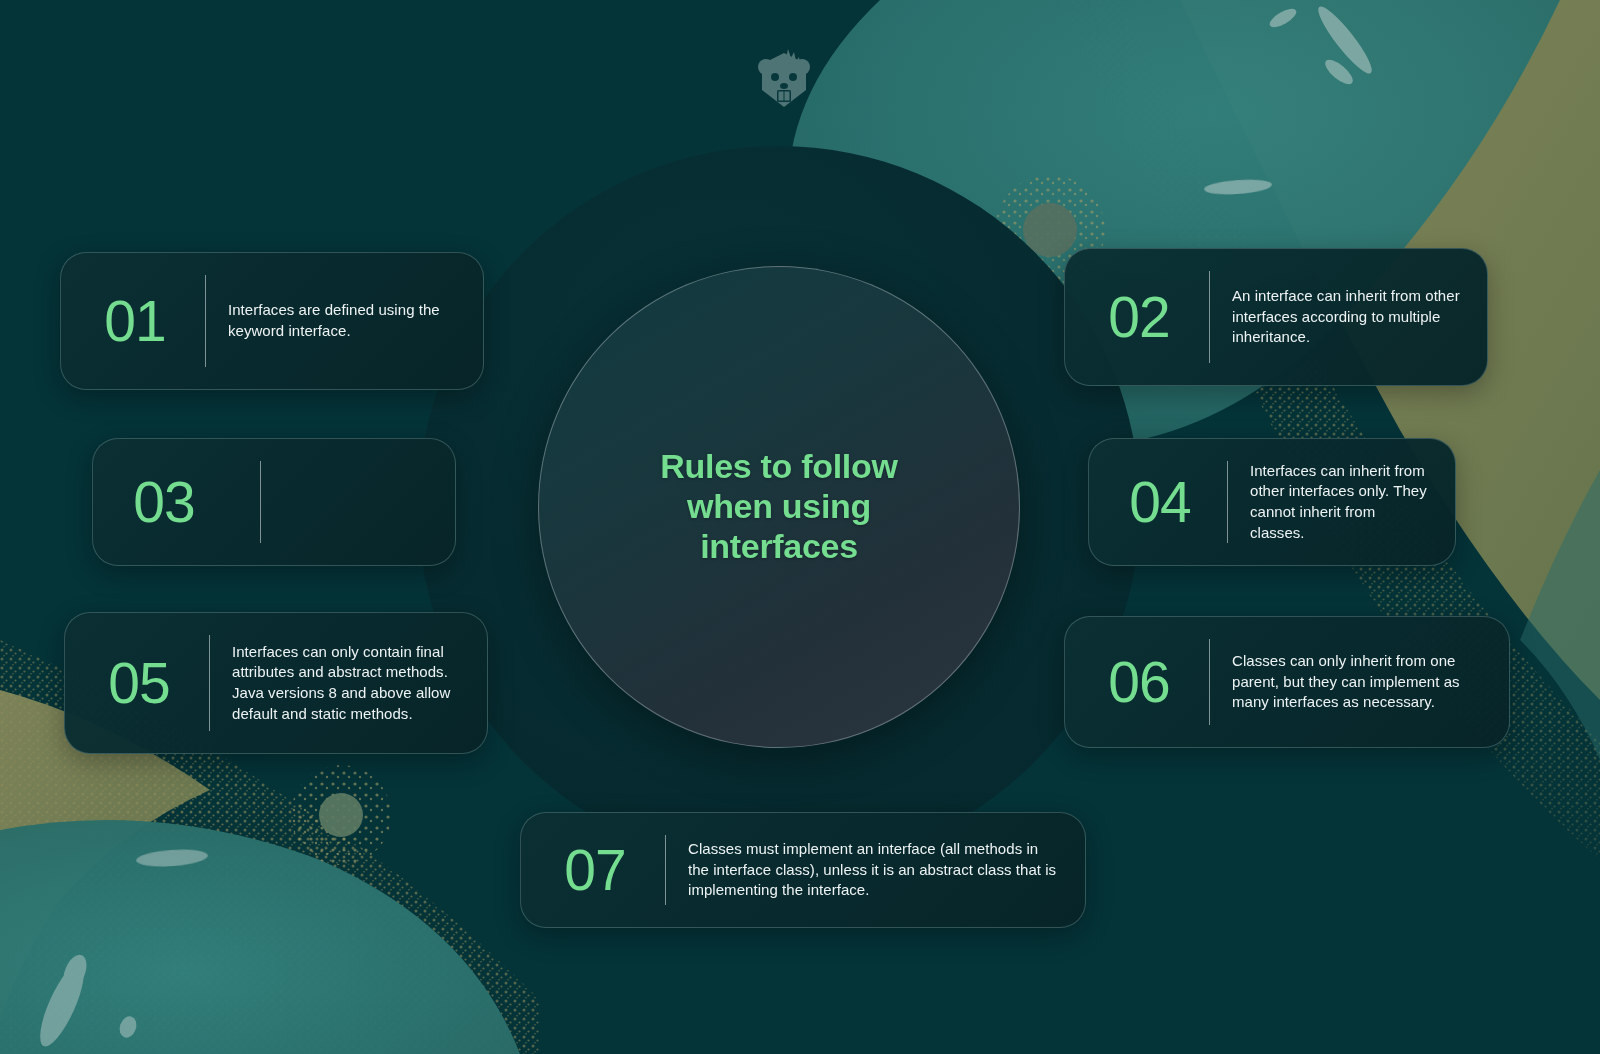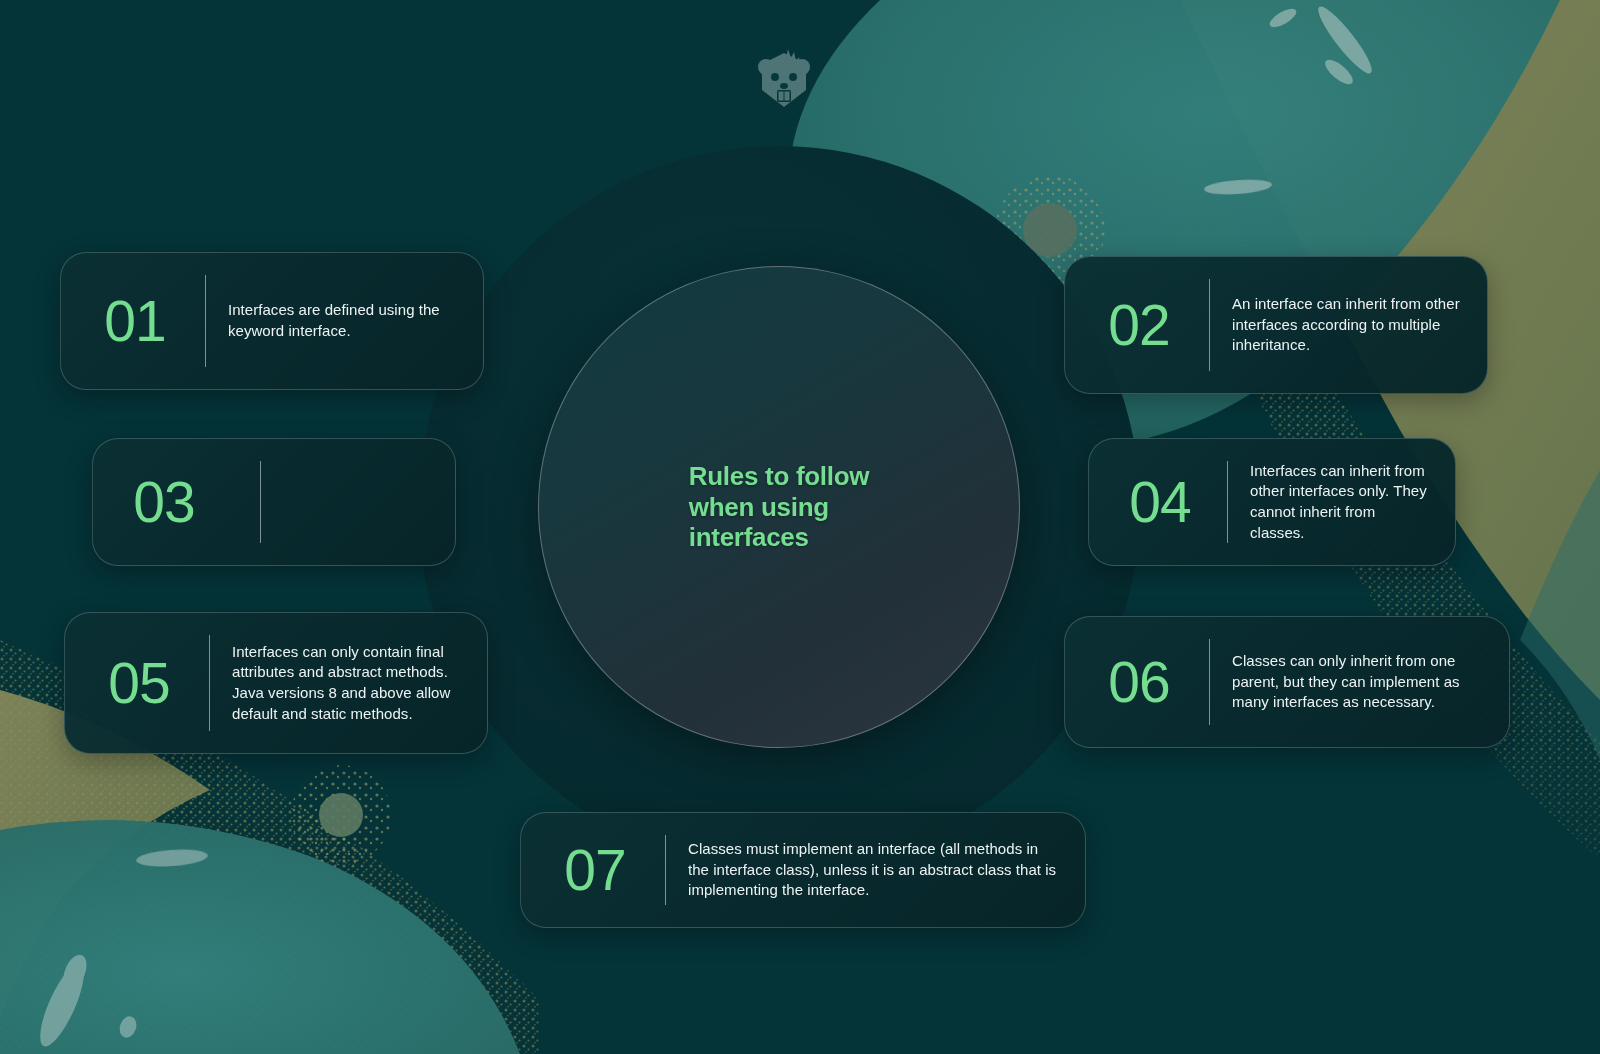--- a/index.html
+++ b/index.html
@@ -47,24 +47,24 @@
     border-radius: 50%;
     background: linear-gradient(150deg, #113b41 0%, #17383e 32%, #223039 70%, #2c3740 100%);
     border: 1px solid rgba(196,205,210,0.40);
     box-shadow: 0 10px 46px rgba(0,0,0,0.35);
     display: flex;
     align-items: center;
     justify-content: center;
   }
   .center-title {
     color: #74dd8f;
-    font-size: 26px;
+    font-size: 34px;
     font-weight: 700;
     line-height: 1.17;
-    text-align: left;
+    text-align: center;
     letter-spacing: -0.3px;
     white-space: pre-line;
     text-shadow: 0 1px 3px rgba(0,0,0,0.30);
   }
 
   
   .card {
     position: absolute;
     display: flex;
     align-items: center;
@@ -93,21 +93,21 @@
   .card-text {
     color: #eef3f4;
     font-size: 15px;
     line-height: 1.38;
     letter-spacing: 0.05px;
     flex: 1 1 auto;
   }
 
   
   #card-01 { left: 60px;   top: 252px; width: 424px; height: 138px; }
-  #card-02 { left: 1064px; top: 256px; width: 424px; height: 138px; }
+  #card-02 { left: 1064px; top: 248px; width: 424px; height: 138px; }
   #card-03 { left: 92px;   top: 438px; width: 364px; height: 128px; gap: 29px; }
   #card-04 { left: 1088px; top: 438px; width: 368px; height: 128px; }
   #card-05 { left: 64px;   top: 612px; width: 424px; height: 142px; }
   #card-06 { left: 1064px; top: 616px; width: 446px; height: 132px; }
   #card-07 { left: 520px;  top: 812px; width: 566px; height: 116px; }
 
   #card-01 .card-num, #card-05 .card-num { width: 96px; }
   #card-02 .card-num, #card-06 .card-num { width: 96px; }
   #card-03 .card-num, #card-04 .card-num { width: 90px; }
   #card-07 .card-num { width: 96px; }

